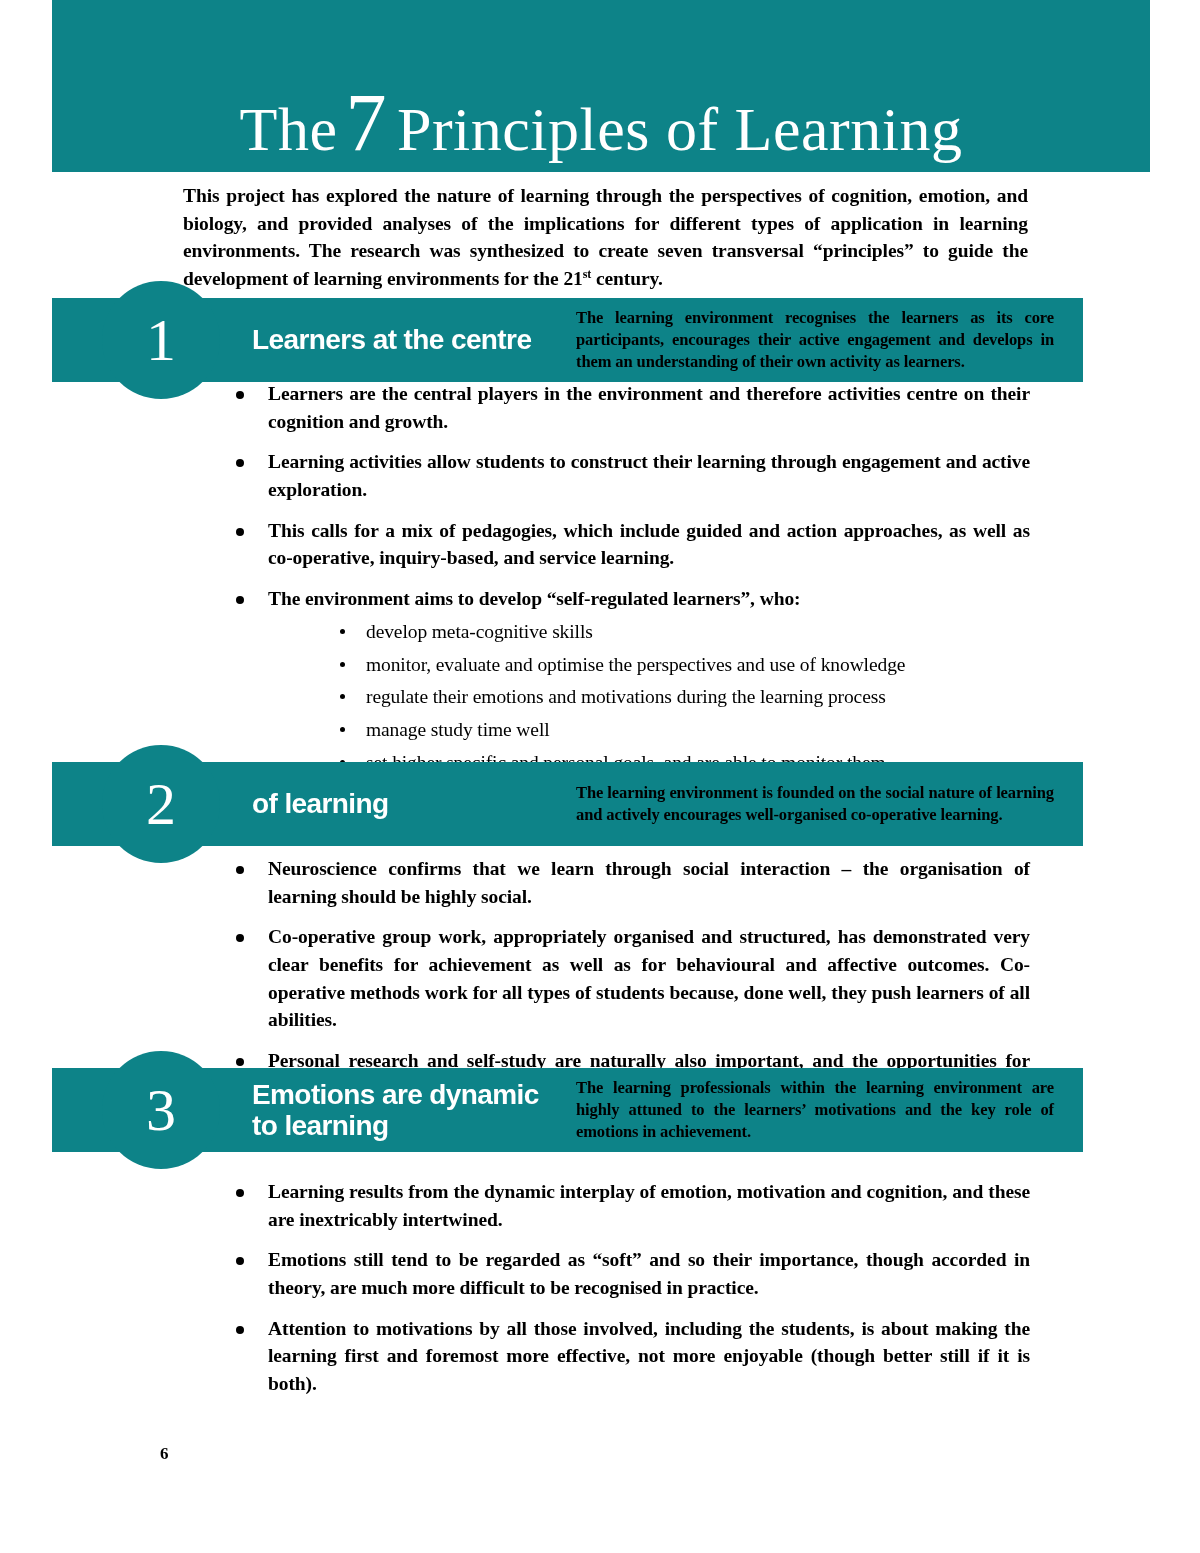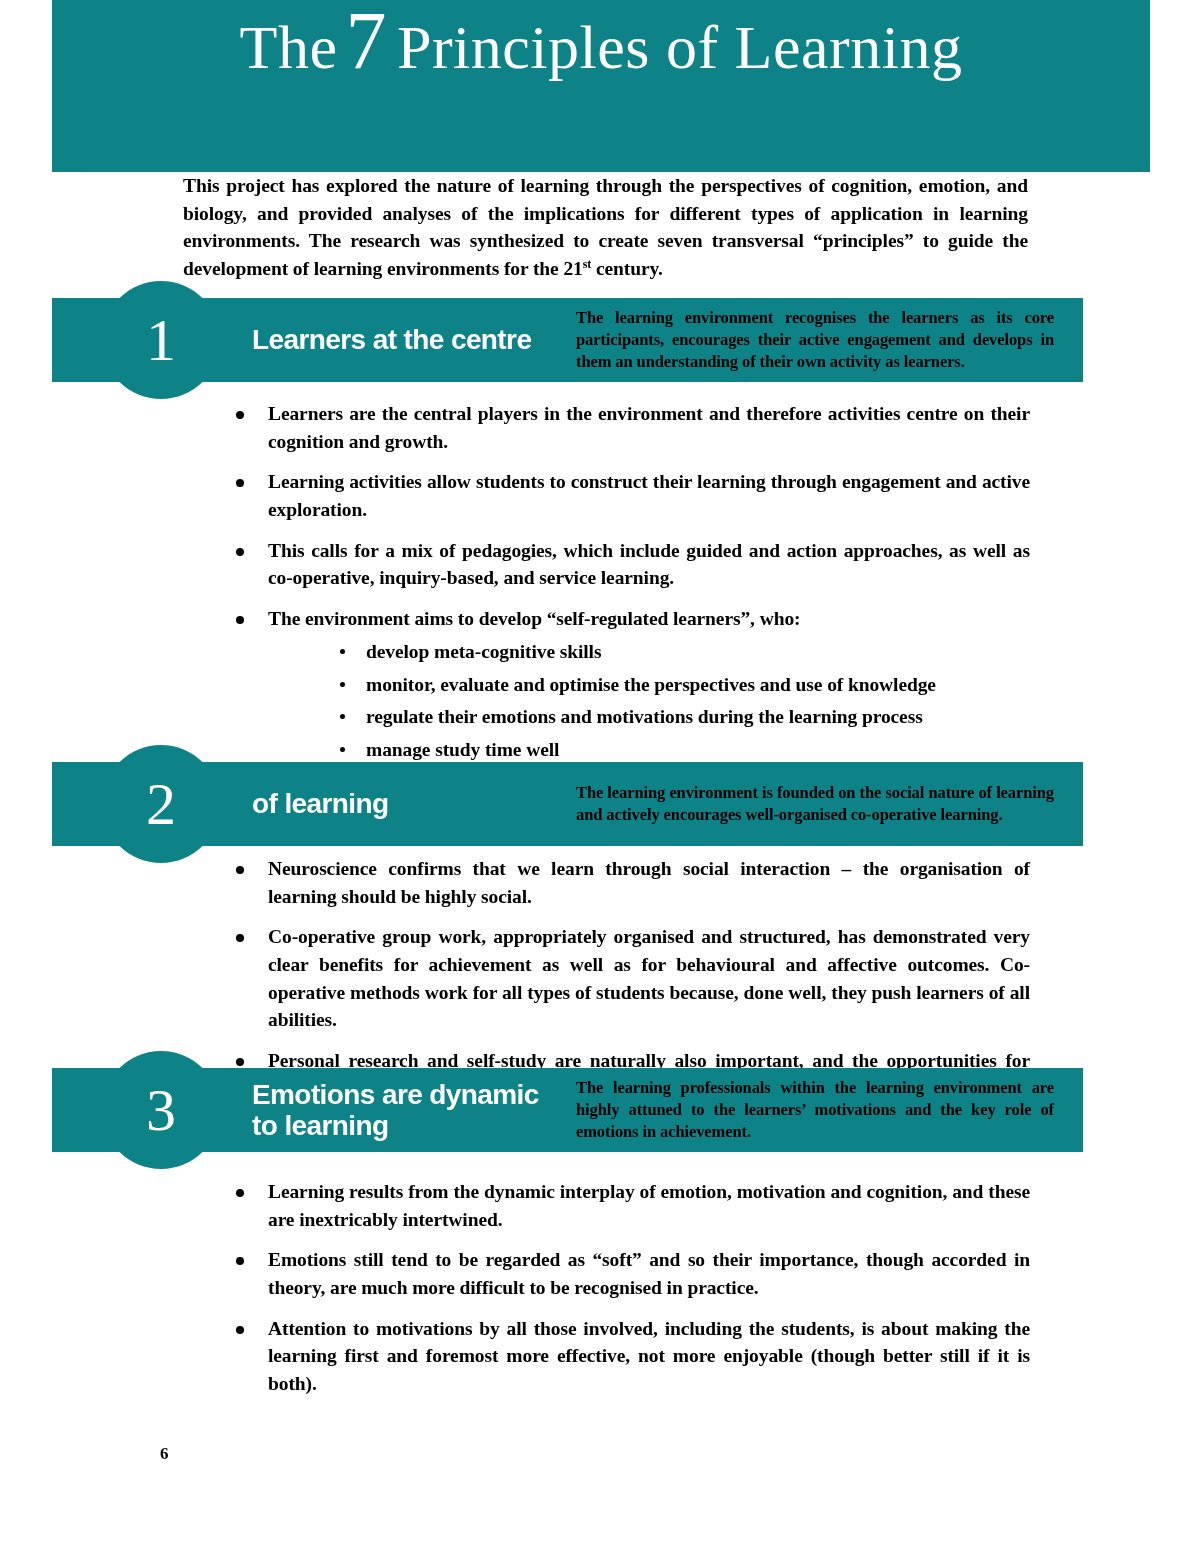--- a/index.html
+++ b/index.html
@@ -25,21 +25,21 @@
 
   
   .title-banner {
     position: absolute;
     left: 52px;
     top: 0;
     width: 1098px;
     height: 172px;
     background: #0d8388;
     display: flex;
-    align-items: flex-start;
+    align-items: flex-end;
     justify-content: center;
     box-sizing: border-box;
     padding-bottom: 8px;
   }
   .title-line {
     color: #ffffff;
     font-family: "Liberation Serif", "DejaVu Serif", serif;
     font-size: 62px;
     line-height: 1.0;
     letter-spacing: 0.5px;
@@ -51,21 +51,21 @@
     font-size: 82px;
     line-height: 1.0;
     padding: 0 10px 0 8px;
     font-family: "Liberation Serif", "DejaVu Serif", serif;
   }
 
   
   .intro {
     position: absolute;
     left: 183px;
-    top: 172px;
+    top: 182px;
     width: 845px;
     font-size: 19.5px;
     line-height: 1.42;
     text-align: justify;
     font-weight: bold;
     letter-spacing: -0.1px;
   }
   .intro sup { font-size: 12px; vertical-align: super; }
 
   
@@ -158,21 +158,21 @@
     margin: 4px 0 0 0;
     padding: 0;
     list-style: none;
   }
   .sub-row {
     position: relative;
     padding-left: 98px;
     font-size: 19.5px;
     line-height: 1.42;
     margin-top: 5px;
-    font-weight: bold;
+    font-weight: normal;
     letter-spacing: -0.1px;
     text-align: left;
   }
   .sub-row::before {
     content: "";
     position: absolute;
     left: 72px;
     top: 11px;
     width: 5px;
     height: 5px;
@@ -208,21 +208,21 @@
 
   <div class="principle" id="p1" style="top:298px;">
     <div class="bar" style="height:84px;">
       <div class="badge">
         <span class="badge-num">1</span>
       </div>
       <div class="bar-title">Learners at the centre</div>
       <div class="bar-desc">The learning environment recognises the learners as its core participants, encourages their active engagement and develops in them an understanding of their own activity as learners.</div>
     </div>
   </div>
-  <div class="bullets" style="top:400px;">
+  <div class="bullets" style="top:380px;">
     <div class="bullet-row">
       <span>Learners are the central players in the environment and therefore activities centre on their cognition and growth.</span>
     </div>
     <div class="bullet-row">
       <span>Learning activities allow students to construct their learning through engagement and active exploration.</span>
     </div>
     <div class="bullet-row">
       <span>This calls for a mix of pedagogies, which include guided and action approaches, as well as co-operative, inquiry-based, and service learning.</span>
     </div>
     <div class="bullet-row">

